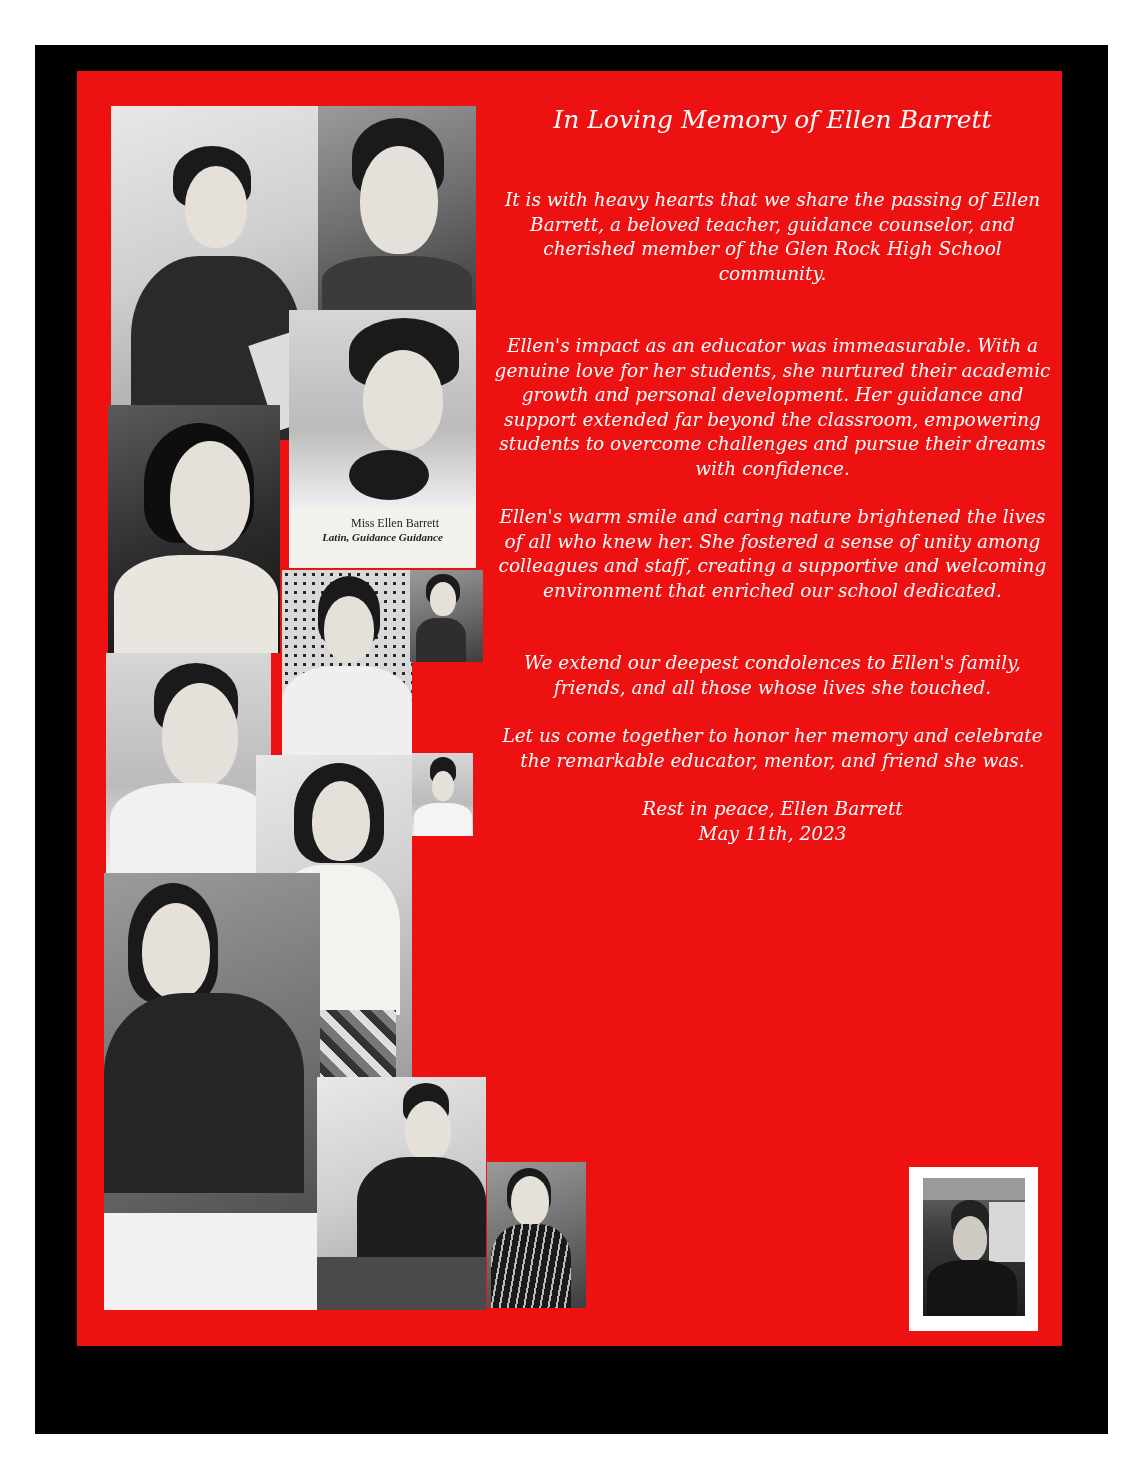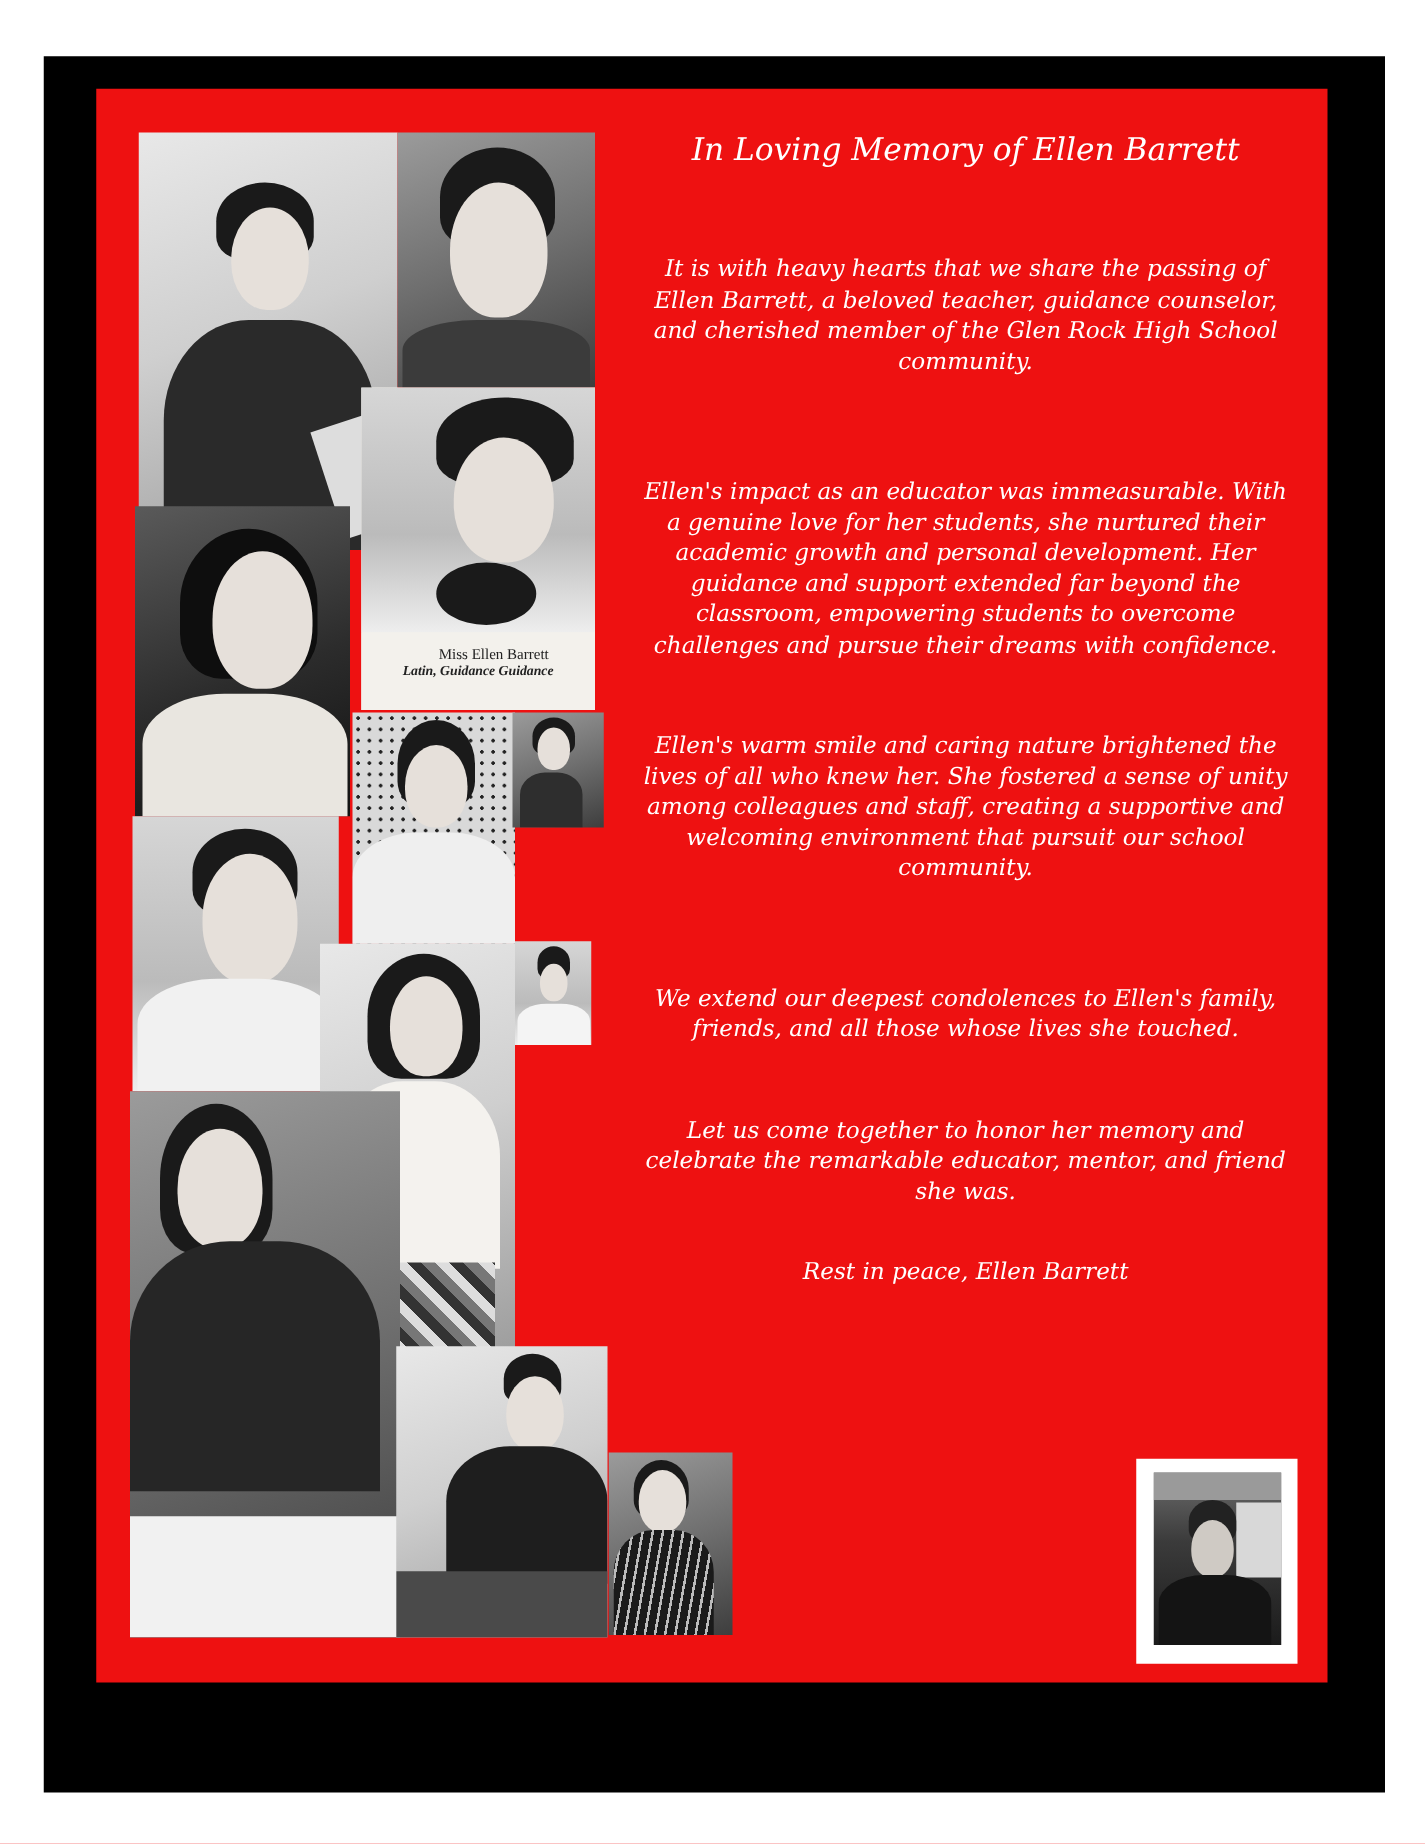--- a/index.html
+++ b/index.html
@@ -62,21 +62,21 @@
       text-align: center; color: #ffffff;
       font-family: "DejaVu Serif", serif;
       font-style: italic;
     }
     .title {
       font-size: 25px; line-height: 32px; margin: 4px 0 0 0;
       font-weight: normal;
     }
     .para {
       font-size: 18.5px; line-height: 24.5px;
-      margin: 16px;
+      margin: 0;
       padding: 0 6px;
     }
     .gap-title { height: 52px; }
     .gap { height: 24px; }
     .closing { font-size: 18.5px; line-height: 24.5px; margin: 0; }
     .framed-photo {
       position: absolute; left: 909px; top: 1167px;
       width: 129px; height: 164px;
       background: #ffffff;
     }
@@ -174,28 +174,29 @@
 </div>
 
 <div class="text-col">
   <h1 class="title">In Loving Memory of Ellen Barrett</h1>
   <div class="gap-title"></div>
   <p class="para">It is with heavy hearts that we share the passing of Ellen Barrett, a beloved teacher, guidance counselor, and cherished member of the Glen Rock High School community.</p>
   <div class="gap"></div>
   <div class="gap"></div>
   <p class="para">Ellen's impact as an educator was immeasurable. With a genuine love for her students, she nurtured their academic growth and personal development. Her guidance and support extended far beyond the classroom, empowering students to overcome challenges and pursue their dreams with confidence.</p>
   <div class="gap"></div>
-  <p class="para">Ellen's warm smile and caring nature brightened the lives of all who knew her. She fostered a sense of unity among colleagues and staff, creating a supportive and welcoming environment that pursuit our school community.</p>
+  <p class="para">Ellen's warm smile and caring nature brightened the lives of all who knew her. She fostered a sense of unity among colleagues and staff, creating a supportive and welcoming environment that enriched our school dedicated.</p>
   <div class="gap"></div>
   <div class="gap"></div>
   <p class="para">We extend our deepest condolences to Ellen's family, friends, and all those whose lives she touched.</p>
   <div class="gap"></div>
   <p class="para">Let us come together to honor her memory and celebrate the remarkable educator, mentor, and friend she was.</p>
   <div class="gap"></div>
   <p class="closing">Rest in peace, Ellen Barrett</p>
+  <p class="closing">May 11th, 2023</p>
 </div>
 
 <div class="framed-photo">
   <div class="inner">
     <div style="position:absolute; left:0; top:0; width:102px; height:22px; background:#9a9a9a;"></div>
     <div style="position:absolute; left:66px; top:24px; width:36px; height:60px; background:#d8d8d8;"></div>
     <div class="hair" style="left:28px; top:22px; width:38px; height:34px; background:#222;"></div>
     <div class="head" style="left:30px; top:38px; width:34px; height:46px; background:#cfcac4;"></div>
     <div class="body-shape" style="left:4px; top:82px; width:90px; height:56px; background:#141414;"></div>
   </div>

